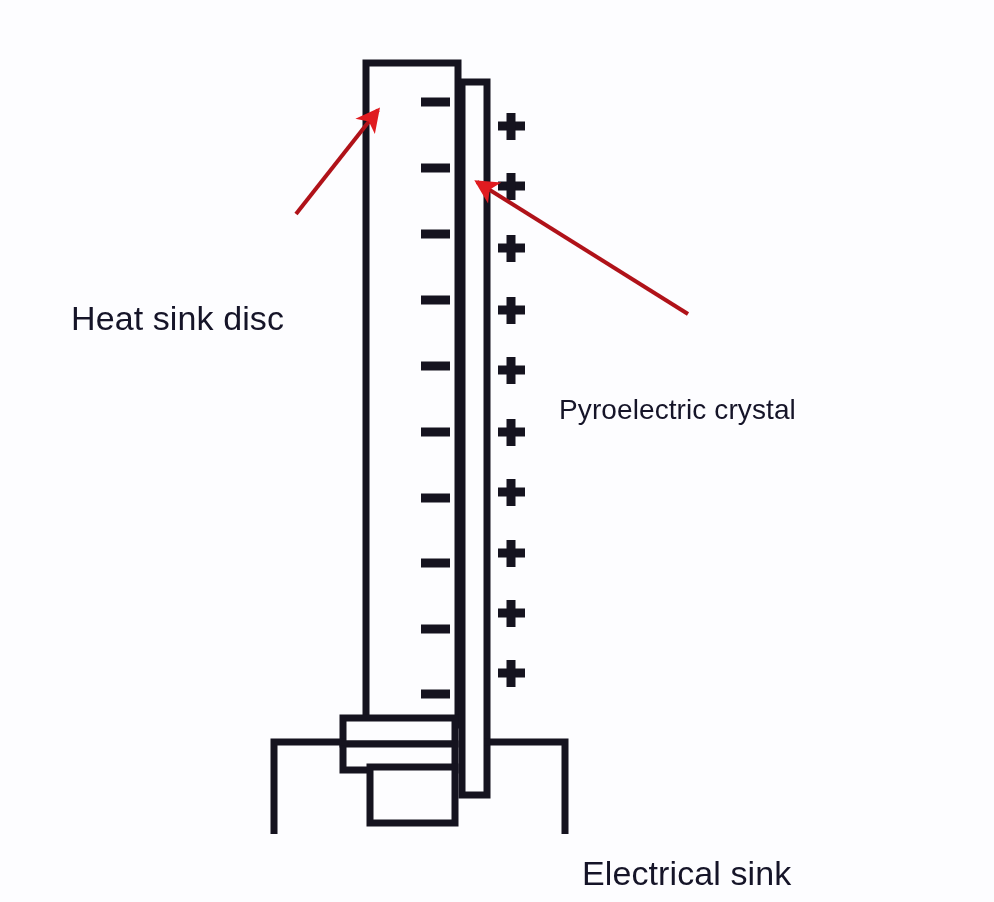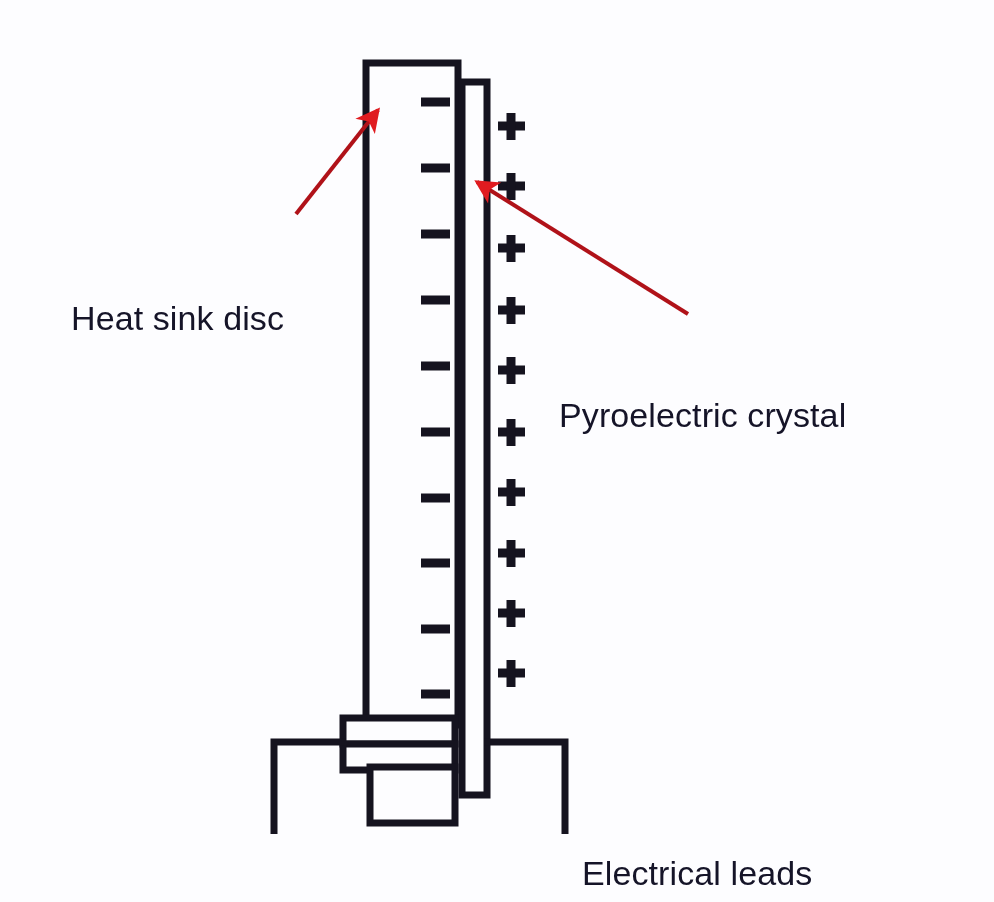--- a/index.html
+++ b/index.html
@@ -32,22 +32,22 @@
     letter-spacing: 0.1px;
     line-height: 1.17;
   }
   #label-heat-sink {
     left: 71px;
     top: 219px;
     font-size: 34px;
   }
   #label-crystal {
     left: 559px;
-    top: 316px;
-    font-size: 34px;
+    top: 328px;
+    font-size: 28px;
   }
   #label-leads {
     left: 582px;
     top: 774px;
     font-size: 34px;
   }
   .label-line {
     display: block;
   }
 </style>
@@ -154,16 +154,16 @@
 
   <div class="label" id="label-heat-sink">
     <span class="label-line">Heat sink disc</span>
   </div>
 
   <div class="label" id="label-crystal">
     <span class="label-line">Pyroelectric crystal</span>
   </div>
 
   <div class="label" id="label-leads">
-    <span class="label-line">Electrical leads</span>
+    <span class="label-line">Electrical sink</span>
   </div>
 
 </div>
 
 </body></html>

